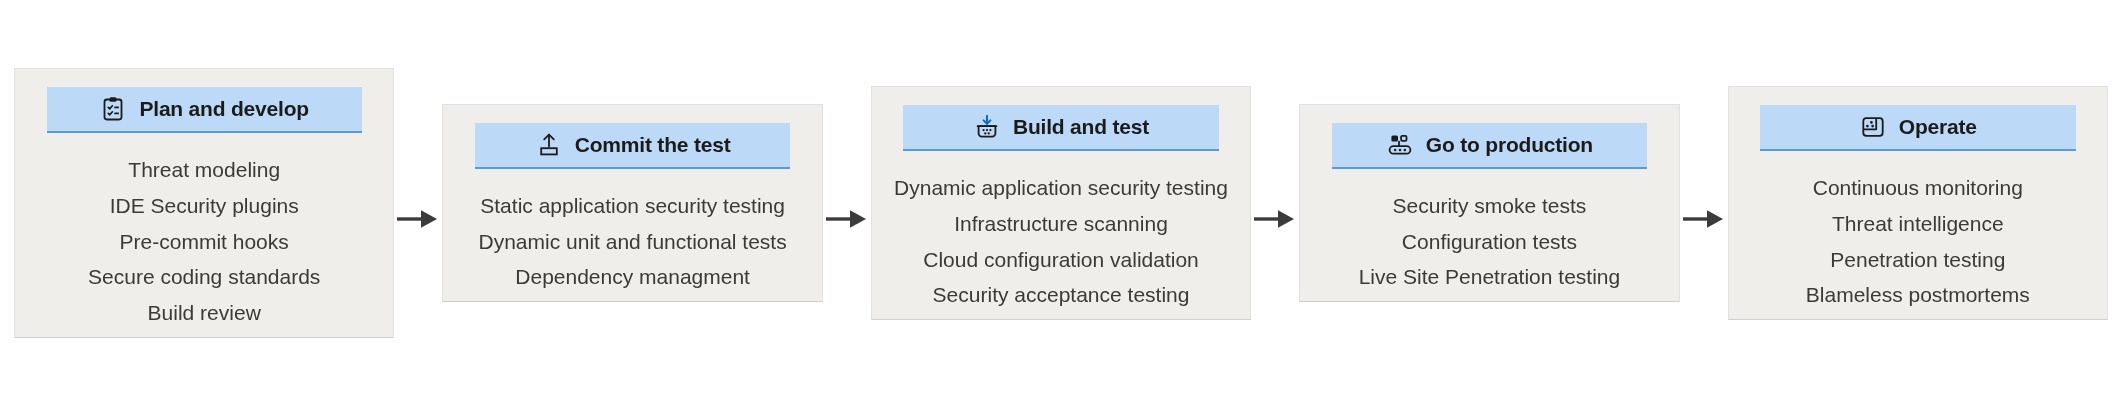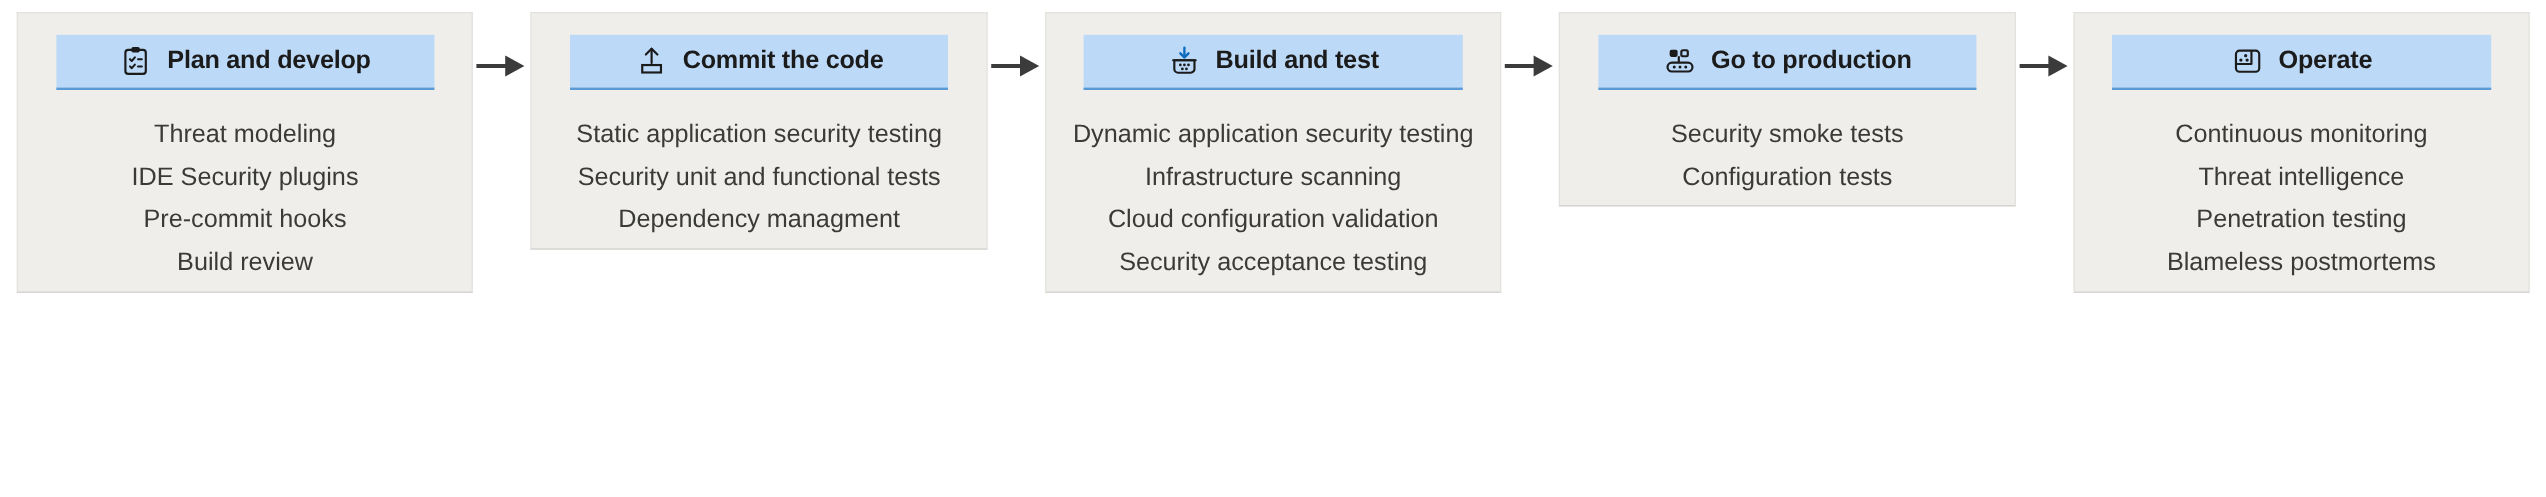--- a/index.html
+++ b/index.html
@@ -13,21 +13,21 @@
     font-family: "Liberation Sans", sans-serif;
     overflow: hidden;
   }
 
   #diagram {
     width: 2122px;
     height: 414px;
     box-sizing: border-box;
     display: flex;
     flex-direction: row;
-    align-items: flex-start;
+    align-items: center;
     padding: 10px 14px 18px 14px;
     background: #ffffff;
   }
 
   .stage {
     flex: 1 1 0;
     background: #efeeea;
     border: 1px solid #e2e1dd;
     border-bottom: 1px solid #cfcecb;
     box-sizing: border-box;
@@ -111,43 +111,44 @@
         <path d="M15 11.4h3.2" stroke="#1B1B1B" stroke-width="1.7" stroke-linecap="round"></path>
         <path d="M15 17.4h3.2" stroke="#1B1B1B" stroke-width="1.7" stroke-linecap="round"></path>
       </svg>
         </span>
         <span class="hdr-label">Plan and develop</span>
       </div>
       <div class="stage-items">
         <div class="stage-item">Threat modeling</div>
         <div class="stage-item">IDE Security plugins</div>
         <div class="stage-item">Pre-commit hooks</div>
+        <div class="stage-item">Secure coding standards</div>
         <div class="stage-item">Build review</div>
       </div>
     </div>
     <div class="arrow">
       <svg width="44" height="26" viewBox="0 0 44 26" fill="none">
         <path d="M1 13h26" stroke="#3B3B3B" stroke-width="3.4" stroke-linecap="butt"></path>
         <path d="M25 4.2L41 13l-16 8.8z" fill="#3B3B3B"></path>
       </svg>
     </div>
     <div class="stage">
       <div class="stage-header">
         <span class="hdr-icon">
           <svg width="26" height="26" viewBox="0 0 26 26" fill="none">
         <path d="M13 2.6v12" stroke="#1B1B1B" stroke-width="1.8" stroke-linecap="round"></path>
         <path d="M8.2 7.4L13 2.6l4.8 4.8" stroke="#1B1B1B" stroke-width="1.8" stroke-linecap="round" stroke-linejoin="round"></path>
         <rect x="5.2" y="16.2" width="15.6" height="6.2" stroke="#1B1B1B" stroke-width="1.8"></rect>
       </svg>
         </span>
-        <span class="hdr-label">Commit the code</span>
+        <span class="hdr-label">Commit the test</span>
       </div>
       <div class="stage-items">
         <div class="stage-item">Static application security testing</div>
-        <div class="stage-item">Security unit and functional tests</div>
+        <div class="stage-item">Dynamic unit and functional tests</div>
         <div class="stage-item">Dependency managment</div>
       </div>
     </div>
     <div class="arrow">
       <svg width="44" height="26" viewBox="0 0 44 26" fill="none">
         <path d="M1 13h26" stroke="#3B3B3B" stroke-width="3.4" stroke-linecap="butt"></path>
         <path d="M25 4.2L41 13l-16 8.8z" fill="#3B3B3B"></path>
       </svg>
     </div>
     <div class="stage">
@@ -191,20 +192,21 @@
         <circle cx="8.2" cy="17.9" r="1.25" fill="#1B1B1B"></circle>
         <circle cx="13" cy="17.9" r="1.25" fill="#1B1B1B"></circle>
         <circle cx="17.8" cy="17.9" r="1.25" fill="#1B1B1B"></circle>
       </svg>
         </span>
         <span class="hdr-label">Go to production</span>
       </div>
       <div class="stage-items">
         <div class="stage-item">Security smoke tests</div>
         <div class="stage-item">Configuration tests</div>
+        <div class="stage-item">Live Site Penetration testing</div>
       </div>
     </div>
     <div class="arrow">
       <svg width="44" height="26" viewBox="0 0 44 26" fill="none">
         <path d="M1 13h26" stroke="#3B3B3B" stroke-width="3.4" stroke-linecap="butt"></path>
         <path d="M25 4.2L41 13l-16 8.8z" fill="#3B3B3B"></path>
       </svg>
     </div>
     <div class="stage">
       <div class="stage-header">

